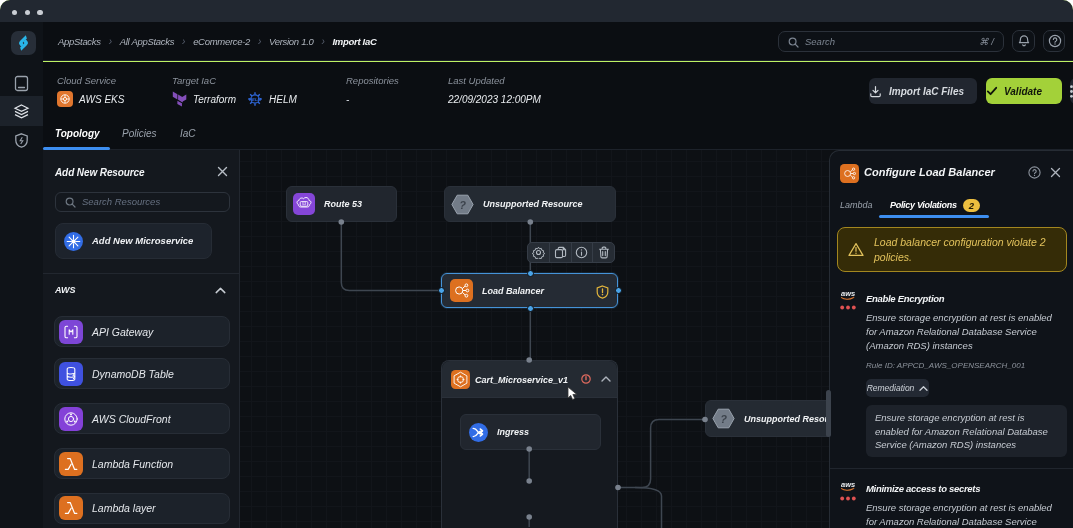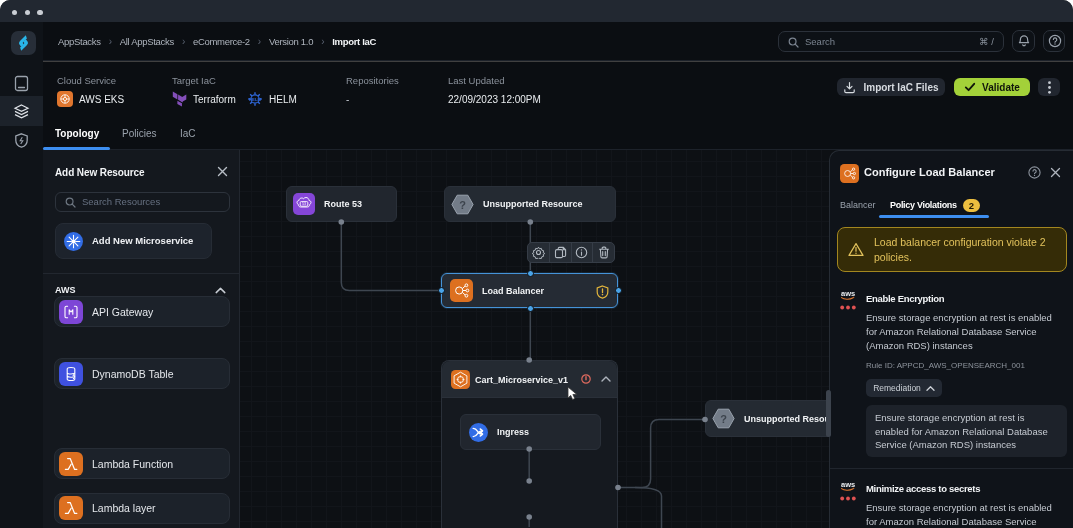--- a/index.html
+++ b/index.html
@@ -1,37 +1,37 @@
 <!DOCTYPE html>
 <html><head>
 <meta charset="utf-8">
 <style>
   * { margin:0; padding:0; box-sizing:border-box; }
   html,body { width:1073px; height:528px; background:#ffffff; font-family:"Liberation Sans", sans-serif; }
-  .window { position:relative; width:1073px; height:528px; border-radius:10px 10px 0 0; overflow:hidden; background:#404040; }
+  .window { position:relative; width:1073px; height:528px; border-radius:10px 10px 0 0; overflow:hidden; background:#bef264;font-style:italic; }
   .abs { position:absolute; }
   
   .titlebar { position:absolute; left:0; top:0; width:1073px; height:22px; background:#222831; }
   .dot { position:absolute; top:9.6px; width:5.4px; height:5.4px; border-radius:50%; background:#c9cdd3; }
   
   .sidebar { position:absolute; left:0; top:22px; width:43px; height:506px; background:#0f1318; }
   .logo { position:absolute; left:11px; top:9px; width:25px; height:24px; border-radius:7px; background:#272e38; }
   .side-active { position:absolute; left:0; top:74px; width:43px; height:30px; background:#1c222a; }
   
   .topbar { position:absolute; left:43px; top:22px; width:1030px; height:39px; background:#0b0e12; border-bottom:1px solid #1d222a; }
   .crumbs { position:absolute; left:15px; top:14px; font-size:9.5px; letter-spacing:-0.3px; color:#aeb4bd; white-space:nowrap; }
   .crumbs .sep { color:#596170; margin:0 8px; font-size:10px; }
   .crumbs b { color:#f2f4f6; font-weight:700; }
   .searchbox { position:absolute; left:735px; top:9px; width:226px; height:21px; border:1px solid #2b313a; border-radius:7px; background:#0d1116; color:#7b8490; font-size:9.5px; }
   .iconbtn { position:absolute; top:8px; width:23px; height:22px; border:1px solid #2b313a; border-radius:7px; background:#0d1116; }
   
   .inforow { position:absolute; left:43px; top:62px; width:1030px; height:58px; background:#0b0e12; }
   .lbl { position:absolute; top:13px; font-size:9.5px; color:#8b929c; }
   .val { position:absolute; top:29px; font-size:10px; color:#e9ecef; font-weight:400; display:flex; align-items:center; gap:6px; height:16px; }
-  .btn { position:absolute; top:16px; height:18px; border-radius:6px; display:flex; align-items:center; justify-content:center; font-size:10px; font-weight:700; }
+  .btn { position:absolute; top:16px; height:26px; border-radius:6px; display:flex; align-items:center; justify-content:flex-start; font-size:10px; font-weight:700;margin-left:32px; }
   .btn-dark { background:#21262f; color:#d7dbe0; }
   .btn-green { background:#a3d139; color:#10150b; }
   
   .tabsrow { position:absolute; left:43px; top:120px; width:1030px; height:30px; background:#0b0e12; border-bottom:1px solid #1d222a; }
   .ptab { position:absolute; top:8px; font-size:10px; color:#9aa2ac; }
   .ptab.on { color:#ffffff; font-weight:700; }
   .underline { position:absolute; left:0; top:27px; width:67px; height:3px; background:#3d8ef0; border-radius:2px; }
   
   .leftpanel { position:absolute; left:43px; top:150px; width:197px; height:378px; background:#14181e; border-right:1px solid #22272f; }
   .lp-title { position:absolute; left:12px; top:17px; font-size:10px; letter-spacing:-0.1px; font-weight:700; color:#f2f4f6; }
@@ -207,37 +207,49 @@
         <circle cx="9.5" cy="9.5" r="2.1" fill="#fff"></circle>
       </svg>
       <span class="abs" style="left:36px; top:11px; font-size:9.5px; font-weight:700; color:#eef0f3;">Add New Microservice</span>
     </div>
     <div class="lp-div" style="top:123px;"></div>
     <div class="abs" style="left:12px; top:135px; font-size:9px; font-weight:700; color:#f0f2f5;">AWS</div>
     <svg class="abs" style="left:172px; top:137px;" width="11" height="7" viewBox="0 0 11 7" fill="none" stroke="#c6cbd2" stroke-width="1.5" stroke-linecap="round" stroke-linejoin="round">
         <path d="M1.2 5.6 L5.5 1.4 9.8 5.6"></path>
       </svg>
 
-    <div class="lp-item" style="top:146px;">
+    <div class="lp-item" style="top:166px;">
       <div class="lp-icon" style="background:#7d46d6;">
         <svg width="16" height="16" viewBox="0 0 16 16" fill="none" stroke="#fff" stroke-width="1.1" stroke-linecap="round" stroke-linejoin="round">
             <path d="M4.6 2.2 H3.4 a1.4 1.4 0 0 0 -1.4 1.4 v8.8 a1.4 1.4 0 0 0 1.4 1.4 h1.2 M11.4 2.2 h1.2 a1.4 1.4 0 0 1 1.4 1.4 v8.8 a1.4 1.4 0 0 1 -1.4 1.4 h-1.2"></path>
             <path d="M6.2 10.2 V5.8 L8 8 9.8 5.8 v4.4"></path>
           </svg>
       </div>
       <span class="txt">API Gateway</span>
     </div>
     <div class="lp-item" style="top:208px;">
       <div class="lp-icon" style="background:#3f51e0;">
         <svg width="16" height="16" viewBox="0 0 16 16" fill="none" stroke="#fff" stroke-width="1.1" stroke-linecap="round" stroke-linejoin="round">
             <path d="M11.8 3.1 C11.8 2.2 10.1 1.5 8 1.5 S4.2 2.2 4.2 3.1 M4.2 3.1 v9.8 c0 .9 1.7 1.6 3.8 1.6 s3.8-.7 3.8-1.6 V3.1 M4.2 6.4 c0 .9 1.7 1.6 3.8 1.6 1 0 1.9-.15 2.6-.4 M4.2 9.6 c0 .9 1.7 1.6 3.8 1.6 .7 0 1.4-.07 2-.2"></path>
             <path d="M11.5 7.2 l-1.6 2.8 h2l-1.6 2.8" stroke-width="1"></path>
           </svg>
       </div>
       <span class="txt">DynamoDB Table</span>
+    </div>
+    <div class="lp-item" style="top:253px;">
+      <div class="lp-icon" style="background:#8441d8;">
+        <svg width="16" height="16" viewBox="0 0 16 16" fill="none" stroke="#fff" stroke-width="1" stroke-linecap="round">
+            <circle cx="8" cy="8" r="6.2"></circle>
+            <circle cx="8" cy="8" r="2.6"></circle>
+            <circle cx="8" cy="3.6" r="1" fill="#fff" stroke="none"></circle>
+            <circle cx="4.2" cy="10.4" r="1" fill="#fff" stroke="none"></circle>
+            <circle cx="11.8" cy="10.4" r="1" fill="#fff" stroke="none"></circle>
+          </svg>
+      </div>
+      <span class="txt">AWS CloudFront</span>
     </div>
     <div class="lp-item" style="top:342.7px;">
       <div class="lp-icon" style="background:#dd7020;">
         <svg width="16" height="16" viewBox="0 0 16 16" fill="none" stroke="#fff" stroke-width="1.2" stroke-linecap="round" stroke-linejoin="round">
             <path d="M4.6 2.6 h2.6 L11.6 13.4 h2.2 M8.1 8.2 L5.2 13.4 H2.4"></path>
           </svg>
       </div>
       <span class="txt">Lambda layer</span>
     </div>
     <div class="lp-item" style="top:298px;">
@@ -412,21 +424,21 @@
     <div class="abs" style="left:34px; top:15px; font-size:11px; font-weight:700; color:#f2f4f6;">Configure Load Balancer</div>
     <svg class="abs" style="left:198px; top:15px;" width="13" height="13" viewBox="0 0 13 13" fill="none" stroke="#8b929c" stroke-width="1.1">
         <circle cx="6.5" cy="6.5" r="5.6"></circle>
         <path d="M5 5.1 a1.6 1.6 0 1 1 2.3 1.6 c-.5.2-.8.5-.8.9" stroke-linecap="round"></path>
         <circle cx="6.5" cy="9.4" r="0.65" fill="#8b929c" stroke="none"></circle>
       </svg>
     <svg class="abs" style="left:220px; top:16px;" width="11" height="11" viewBox="0 0 11 11" fill="none" stroke="#aeb4bd" stroke-width="1.3" stroke-linecap="round">
         <path d="M1.5 1.5 L9.5 9.5 M9.5 1.5 L1.5 9.5"></path>
       </svg>
 
-    <div class="abs" style="left:10px; top:49px; font-size:9px; color:#9aa2ac;">Balancer</div>
+    <div class="abs" style="left:10px; top:49px; font-size:9px; color:#9aa2ac;">Lambda</div>
     <div class="abs" style="left:60px; top:49px; font-size:9px; letter-spacing:-0.3px; font-weight:700; color:#ffffff;">Policy Violations</div>
     <div class="abs" style="left:133px; top:48px; width:17px; height:13px; background:#ecbe3f; border-radius:7px; color:#231a05; font-size:9.5px; font-weight:700; text-align:center; line-height:13px;">2</div>
     <div class="abs" style="left:49px; top:64px; width:110px; height:3px; background:#3d8ef0; border-radius:2px;"></div>
 
     <div class="abs" style="left:7px; top:76px; width:230px; height:45px; background:#352c07; border:1px solid #a3871f; border-radius:8px;">
       <svg class="abs" style="left:10px; top:14px;" width="16" height="15" viewBox="0 0 16 15" fill="none" stroke="#e2c25c" stroke-width="1.2" stroke-linejoin="round">
           <path d="M8 1.6 L15 13.4 H1 Z"></path>
           <path d="M8 5.6 v3.6" stroke-linecap="round"></path>
           <circle cx="8" cy="11.2" r="0.7" fill="#e2c25c" stroke="none"></circle>
         </svg>
@@ -443,21 +455,21 @@
           <g fill="#e05252">
             <circle cx="2.2" cy="2.5" r="1.9"></circle>
             <circle cx="8" cy="2.5" r="1.9"></circle>
             <circle cx="13.8" cy="2.5" r="1.9"></circle>
           </g>
         </svg>
     </div>
     <div class="abs" style="left:36px; top:142px; font-size:9.5px; letter-spacing:-0.3px; font-weight:700; color:#f2f4f6;">Enable Encryption</div>
     <div class="abs" style="left:36px; top:160px; font-size:9.5px; line-height:14px; color:#c6cbd2;">Ensure storage encryption at rest is enabled<br>for Amazon Relational Database Service<br>(Amazon RDS) instances</div>
     <div class="abs" style="left:36px; top:210px; font-size:8px; color:#8d939c;">Rule ID: APPCD_AWS_OPENSEARCH_001</div>
-    <div class="abs" style="left:36px; top:228px; width:76px; height:18px; background:#232933; border-radius:5px; display:flex; align-items:center; justify-content:center; gap:5px;">
+    <div class="abs" style="left:36px; top:228px; width:63px; height:18px; background:#232933; border-radius:5px; display:flex; align-items:center; justify-content:center; gap:5px;">
       <span style="font-size:8.5px; color:#cdd2d8; font-weight:400;">Remediation</span>
       <svg width="9" height="5" viewBox="0 0 9 5" fill="none" stroke="#cdd2d8" stroke-width="1.3" stroke-linecap="round" stroke-linejoin="round">
           <path d="M1 4.2 L4.5 0.8 8 4.2"></path>
         </svg>
     </div>
     <div class="abs" style="left:36px; top:254px; width:201px; height:52px; background:#1d222a; border-radius:6px; padding:6px 9px; font-size:9.5px; line-height:13.5px; color:#c6cbd2;">Ensure storage encryption at rest is enabled for Amazon Relational Database Service (Amazon RDS) instances</div>
 
     <div class="abs" style="left:0; top:317px; width:244px; height:1px; background:#20252d;"></div>
 
     <div class="abs" style="left:10px; top:329px;">

